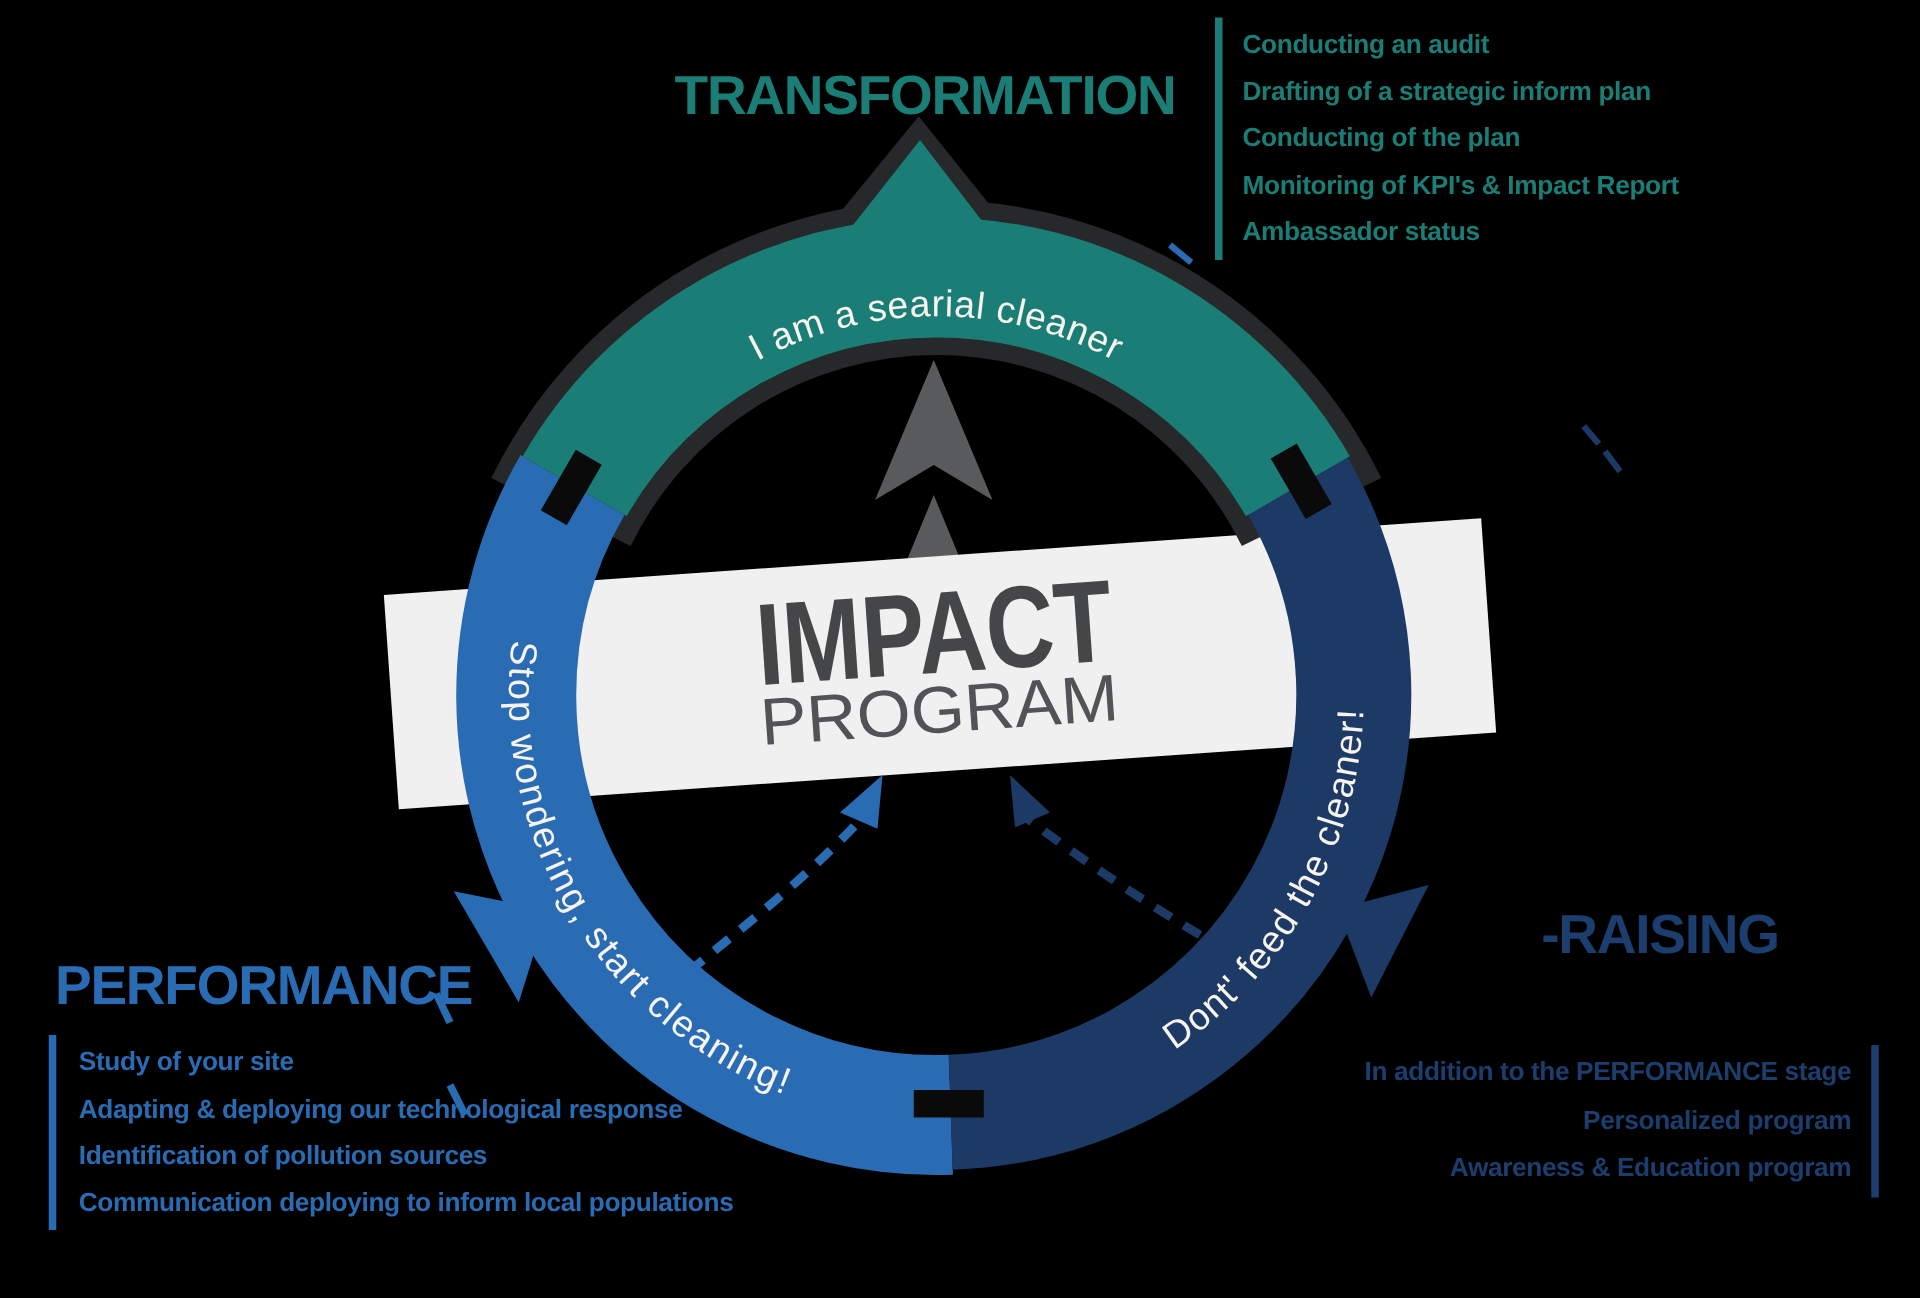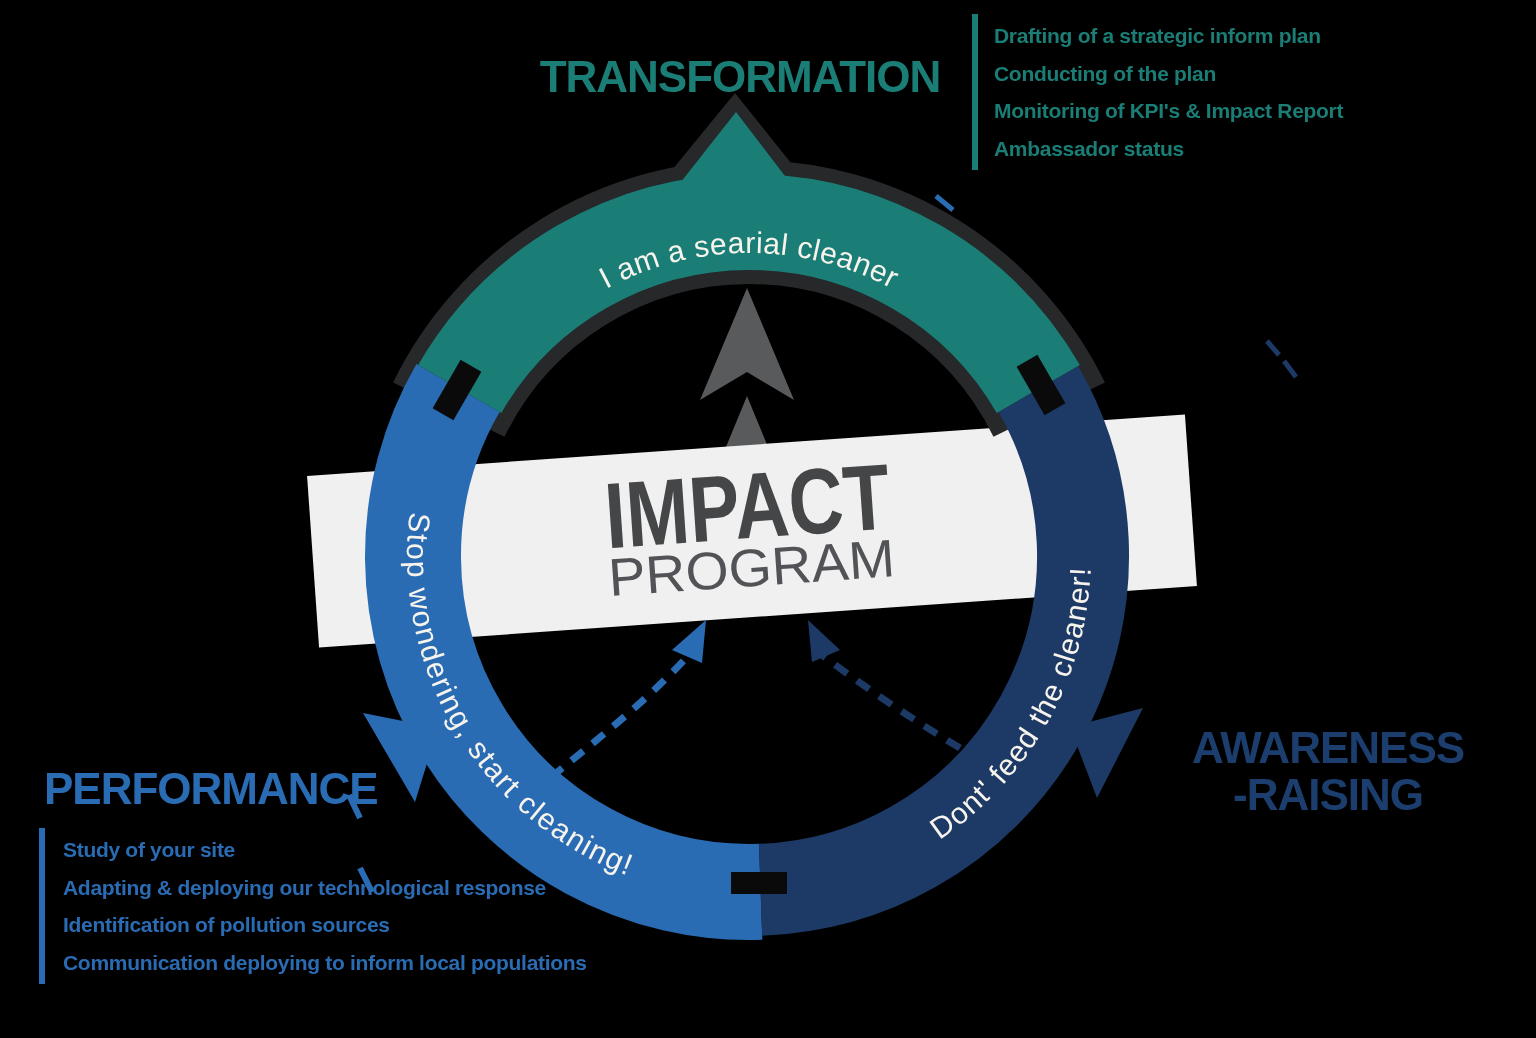--- a/index.html
+++ b/index.html
@@ -82,32 +82,37 @@
     <text class="arc-label" letter-spacing="1.5">
       <textPath href="#arcTextLeft" startOffset="50%" text-anchor="middle">Stop wondering, start cleaning!</textPath>
     </text>
     <text class="arc-label" letter-spacing="1">
       <textPath href="#arcTextRight" startOffset="50%" text-anchor="middle">Dont' feed the cleaner!</textPath>
     </text>
   </svg>
 
   <div class="sec-title teal-text" id="transformation-title">TRANSFORMATION</div>
   <div class="steps teal-text" id="transformation-list">
+    <div class="li">Conducting an audit</div>
     <div class="li">Drafting of a strategic inform plan</div>
     <div class="li">Conducting of the plan</div>
     <div class="li">Monitoring of KPI's &amp; Impact Report</div>
     <div class="li">Ambassador status</div>
   </div>
 
   <div class="sec-title blue-text" id="performance-title">PERFORMANCE</div>
   <div class="steps blue-text" id="performance-list">
     <div class="li">Study of your site</div>
     <div class="li">Adapting &amp; deploying our technological response</div>
     <div class="li">Identification of pollution sources</div>
     <div class="li">Communication deploying to inform local populations</div>
   </div>
 
   <div class="sec-title navy-text" id="awareness-title">
-    <div>AWARENESS</div>
     <div>-RAISING</div>
+  </div>
+  <div class="steps navy-text" id="awareness-list">
+    <div class="li">In addition to the PERFORMANCE stage</div>
+    <div class="li">Personalized program</div>
+    <div class="li">Awareness &amp; Education program</div>
   </div>
 
 </div>
 
 </body></html>

